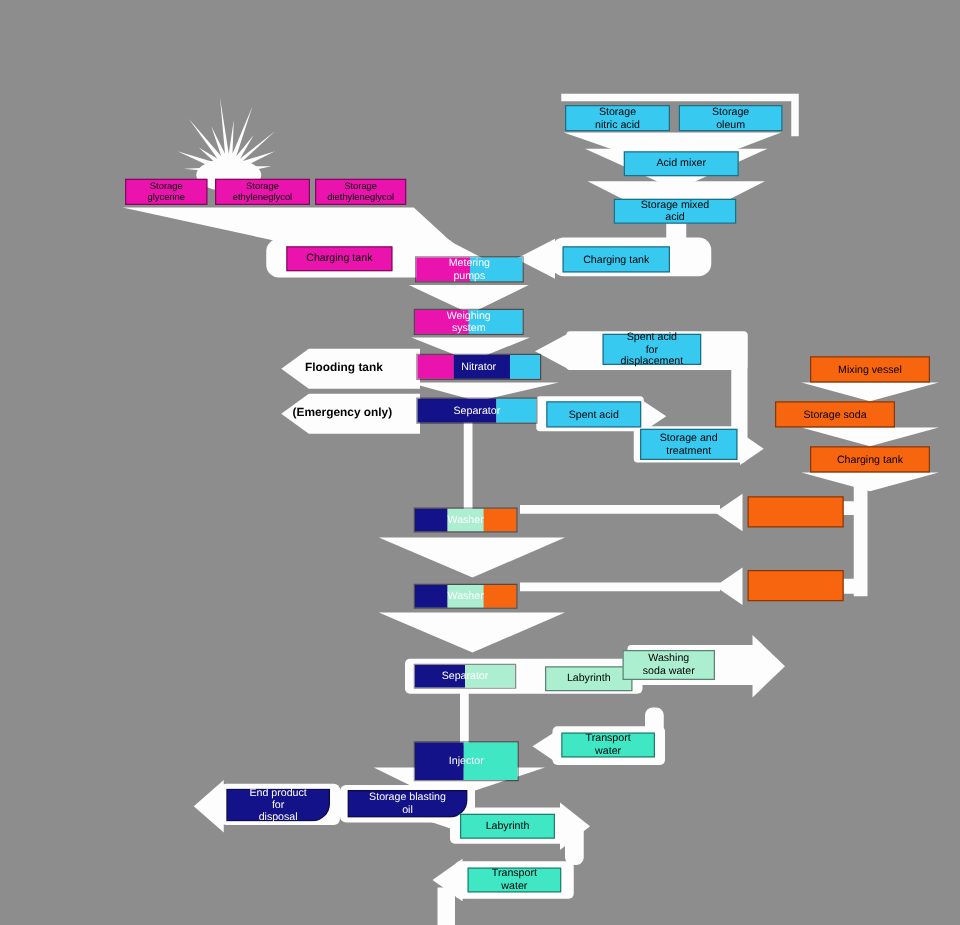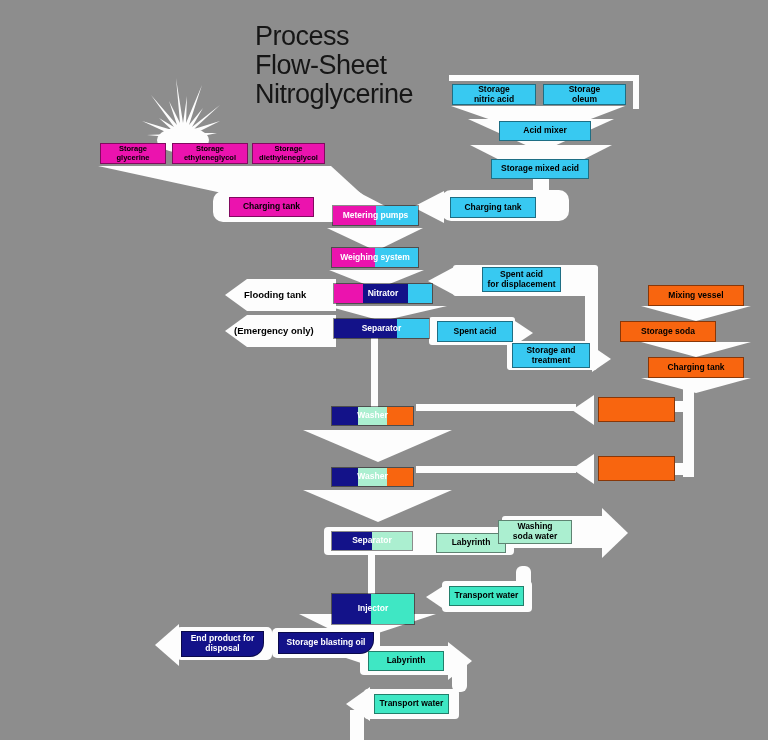--- a/index.html
+++ b/index.html
@@ -11,22 +11,22 @@
   .stage{position:relative;width:768px;height:740px;background:var(--bg);
          font-family:"Liberation Sans",sans-serif;overflow:hidden;}
   svg.layer{position:absolute;left:0;top:0;z-index:1;}
   .conn{fill:var(--white);}
   .page-title{position:absolute;left:255px;top:22px;z-index:3;color:var(--title);
       font-size:27px;line-height:1.08;letter-spacing:-0.5px;white-space:pre-line;}
   .node{position:absolute;z-index:2;display:flex;box-sizing:border-box;
         border:1px solid rgba(0,0,0,0.45);}
   .node i{display:block;height:100%;}
   .lbl{position:absolute;inset:0;display:flex;align-items:center;justify-content:center;
-       text-align:center;font-weight:bold;font-size:8.5px;line-height:1.12;
-       white-space:pre-line;color:var(--text_dark);padding:0 2px;}
+       text-align:center;font-weight:normal;font-size:8.5px;line-height:1.12;
+       white-space:pre-line;color:var(--text_dark);padding:0 14px;}
   .lbl.w{color:#fff;}
   .sm .lbl{font-size:7.5px;}
   .bg-magenta{background:var(--magenta);} .bg-cyan{background:var(--cyan);}
   .bg-navy{background:var(--navy);} .bg-orange{background:var(--orange);}
   .bg-mint{background:var(--mint);} .bg-turq{background:var(--turquoise);}
   .round-br{border-radius:0 0 14px 0;}
   .anno{position:absolute;z-index:3;font-weight:bold;font-size:9.5px;color:#000;
         white-space:nowrap;}
 </style>
 </head>
@@ -106,23 +106,20 @@
       <path class="conn" d="M330,636 L372,650 L364,664 L322,650 Z"></path>
       <rect class="conn" x="360" y="646" width="92" height="29" rx="4"></rect>
       <path class="conn" d="M448,642 L448,680 L472,661 Z"></path>
       <rect class="conn" x="452" y="658" width="15" height="34" rx="6"></rect>
       <rect class="conn" x="364" y="689" width="95" height="30" rx="4"></rect>
       <path class="conn" d="M370,687 L370,721 L346,704 Z"></path>
       <rect class="conn" x="350" y="710" width="14" height="30"></rect>
     </g>
   </svg>
 
-  <div class="page-title">Process
-Flow-Sheet
-Nitroglycerine</div>
 
   <div class="node bg-magenta sm" style="left:100px;top:143px;width:66px;height:21px">
     <span class="lbl">Storage
 glycerine</span>
     </div>
   <div class="node bg-magenta sm" style="left:172px;top:143px;width:76px;height:21px">
     <span class="lbl">Storage
 ethyleneglycol</span>
     </div>
   <div class="node bg-magenta sm" style="left:252px;top:143px;width:73px;height:21px">

